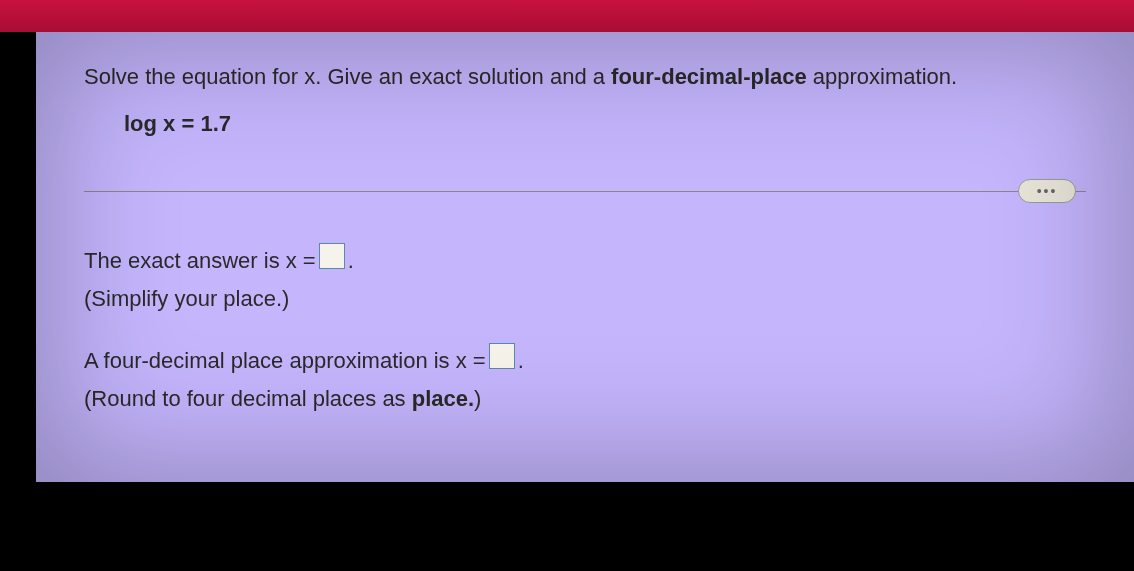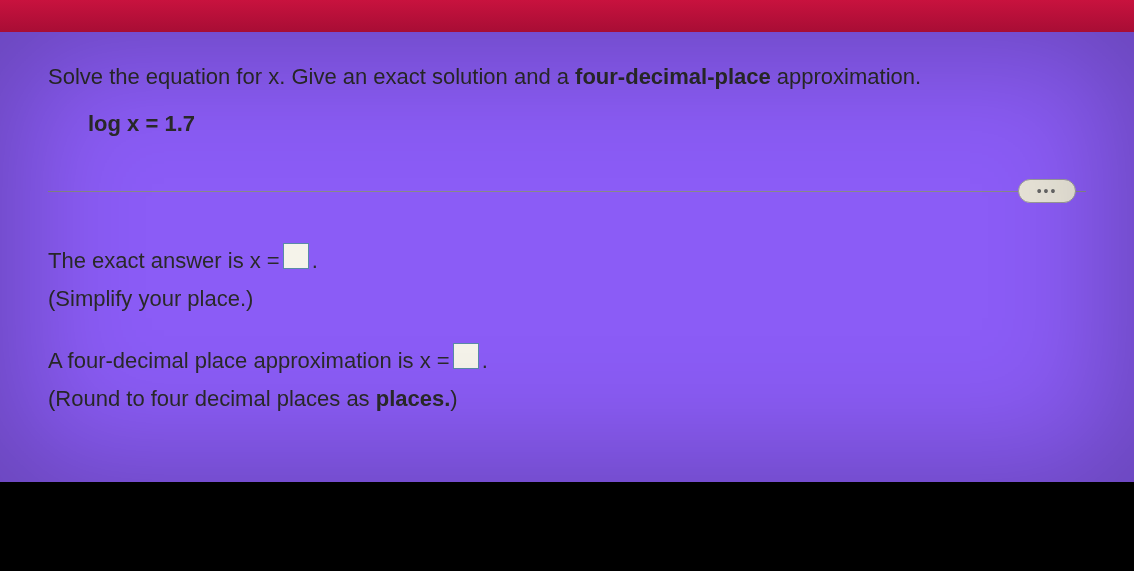--- a/index.html
+++ b/index.html
@@ -12,25 +12,26 @@
       height: 571px;
       background: #000;
       font-family: Arial, Helvetica, sans-serif;
       overflow: hidden;
     }
     .top-bar {
       height: 32px;
       background: linear-gradient(to bottom, #c8123e, #a80d35);
     }
     .content-area {
-      background: #8b5cf6;
+      background: #c4b5fd;
       height: 450px;
       padding: 28px 48px;
       position: relative;
       color: #2a2a2a;
+      margin-left: 36px;
     }
     .question-text {
       font-size: 22px;
       line-height: 1.5;
       margin-bottom: 18px;
     }
     .equation-line {
       font-size: 22px;
       font-weight: bold;
       margin-left: 40px;
@@ -133,17 +134,17 @@
     <span>.</span>
   </div>
   <div class="answer-hint">(Simplify your place.)</div>
 
   <div class="answer-line">
     <span>A four-decimal place approximation is x = </span>
     <input class="answer-input" type="text" value="" style="">
     <span>.</span>
   </div>
   <div class="answer-hint">
-    <span>(Round to four decimal places as </span><span class="bold">places.</span><span>)</span>
+    <span>(Round to four decimal places as </span><span class="bold">place.</span><span>)</span>
   </div>
 
   <div class="vignette"></div>
 </div>
 
 </body></html>

